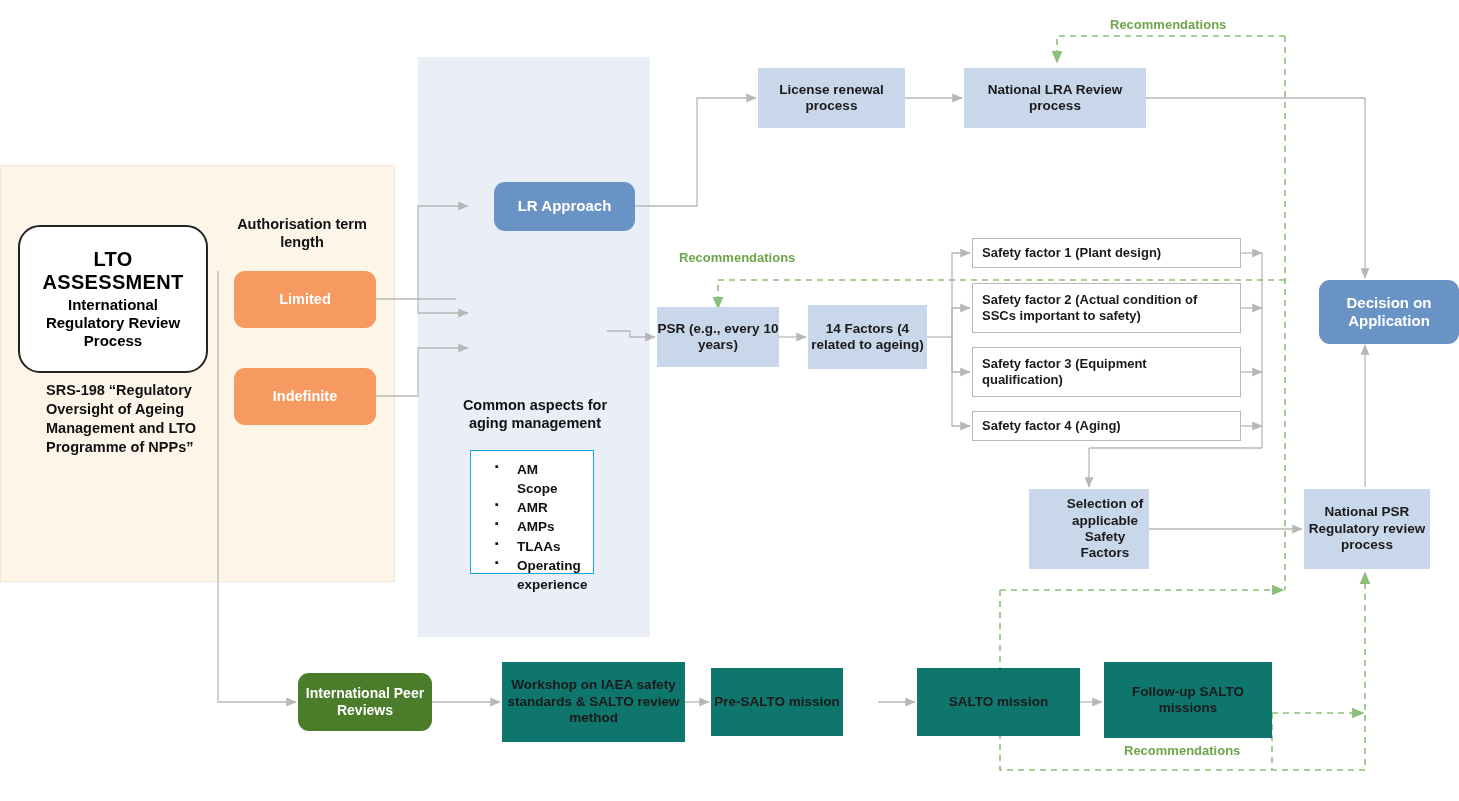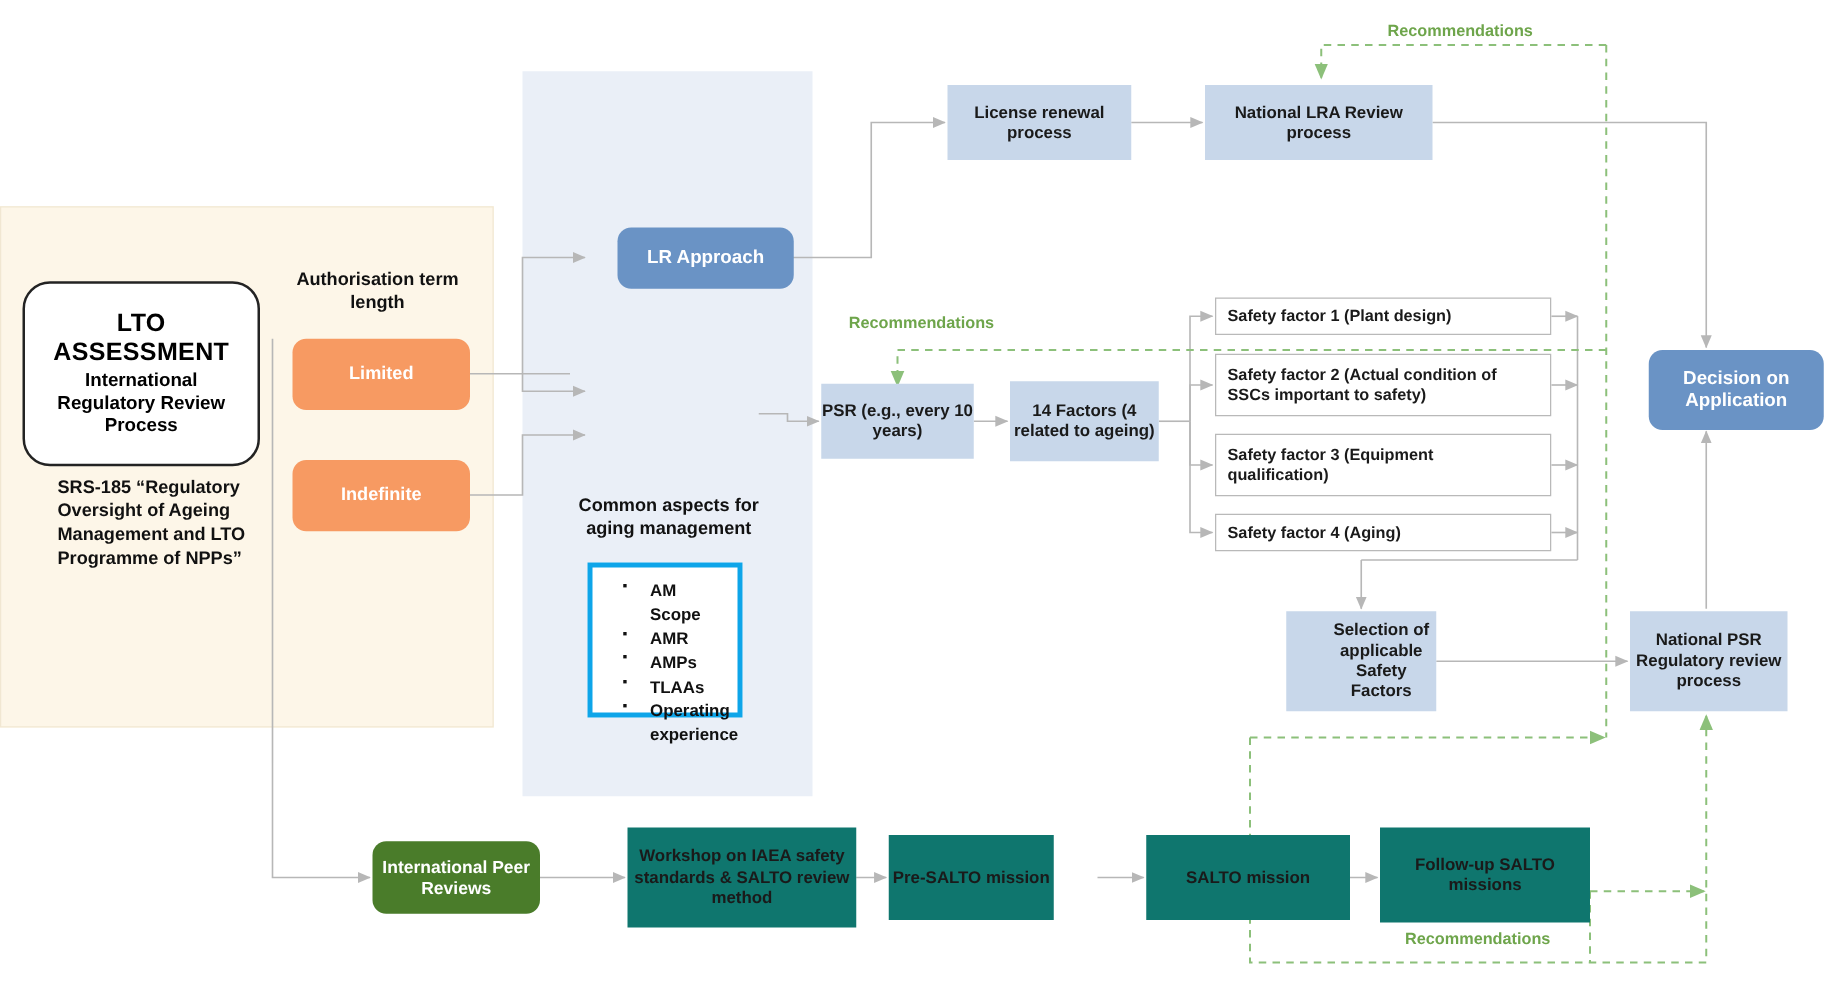--- a/index.html
+++ b/index.html
@@ -23,21 +23,21 @@
   .ltobox{position:absolute;background:#ffffff;border:2.2px solid #232323;border-radius:22px;
           box-sizing:border-box;display:flex;flex-direction:column;align-items:center;
           justify-content:center;text-align:center;}
   .lto-t1{font-size:20px;font-weight:800;letter-spacing:.3px;color:#000;line-height:1.12;}
   .lto-t2{font-size:15px;font-weight:700;color:#000;line-height:1.2;margin-top:3px;}
   .srs{position:absolute;font-size:14.5px;font-weight:700;color:#111;line-height:1.32;}
   .caption{position:absolute;font-size:14.5px;font-weight:700;color:#111;
            text-align:center;line-height:1.25;}
   .reclabel{position:absolute;font-size:13px;font-weight:600;color:#6EA54B;
             white-space:nowrap;}
-  .bullets{position:absolute;background:#ffffff;border:4px solid #0ea5e9;
+  .bullets{position:absolute;background:#ffffff;border:1px solid #0ea5e9;
            box-sizing:border-box;padding:9px 16px 9px 4px;}
   .bullets ul{margin:0;padding:0 0 0 20px;list-style:none;}
   .bullets li{font-size:13.5px;font-weight:700;color:#111;line-height:1.42;
               position:relative;padding-left:22px;}
   .bullets li:before{content:"\25AA";position:absolute;left:0;top:-1px;font-size:11px;color:#111;}
 </style>
 </head>
 <body>
 
 <div id="stage">
@@ -115,21 +115,21 @@
       <path d="M1272,713 L1272,770"></path>
     </g>
   </svg>
 
   <div class="ltobox" style="left:18px;top:225px;width:190px;height:148px;">
     <div class="lto-t1">LTO</div>
     <div class="lto-t1">ASSESSMENT</div>
     <div class="lto-t2" style="max-width:150px;">International Regulatory Review Process</div>
   </div>
 
-  <div class="srs" style="left:46px;top:381px;width:170px;">SRS-185 “Regulatory Oversight of Ageing Management and LTO Programme of NPPs”</div>
+  <div class="srs" style="left:46px;top:381px;width:170px;">SRS-198 “Regulatory Oversight of Ageing Management and LTO Programme of NPPs”</div>
 
   <div class="caption" style="left:222px;top:215px;width:160px;">Authorisation term length</div>
 
   <div class="node rounded orange" style="left:234px;top:271px;width:142px;height:57px;">
     <span>Limited</span>
   </div>
   <div class="node rounded orange" style="left:234px;top:368px;width:142px;height:57px;">
     <span>Indefinite</span>
   </div>
 

